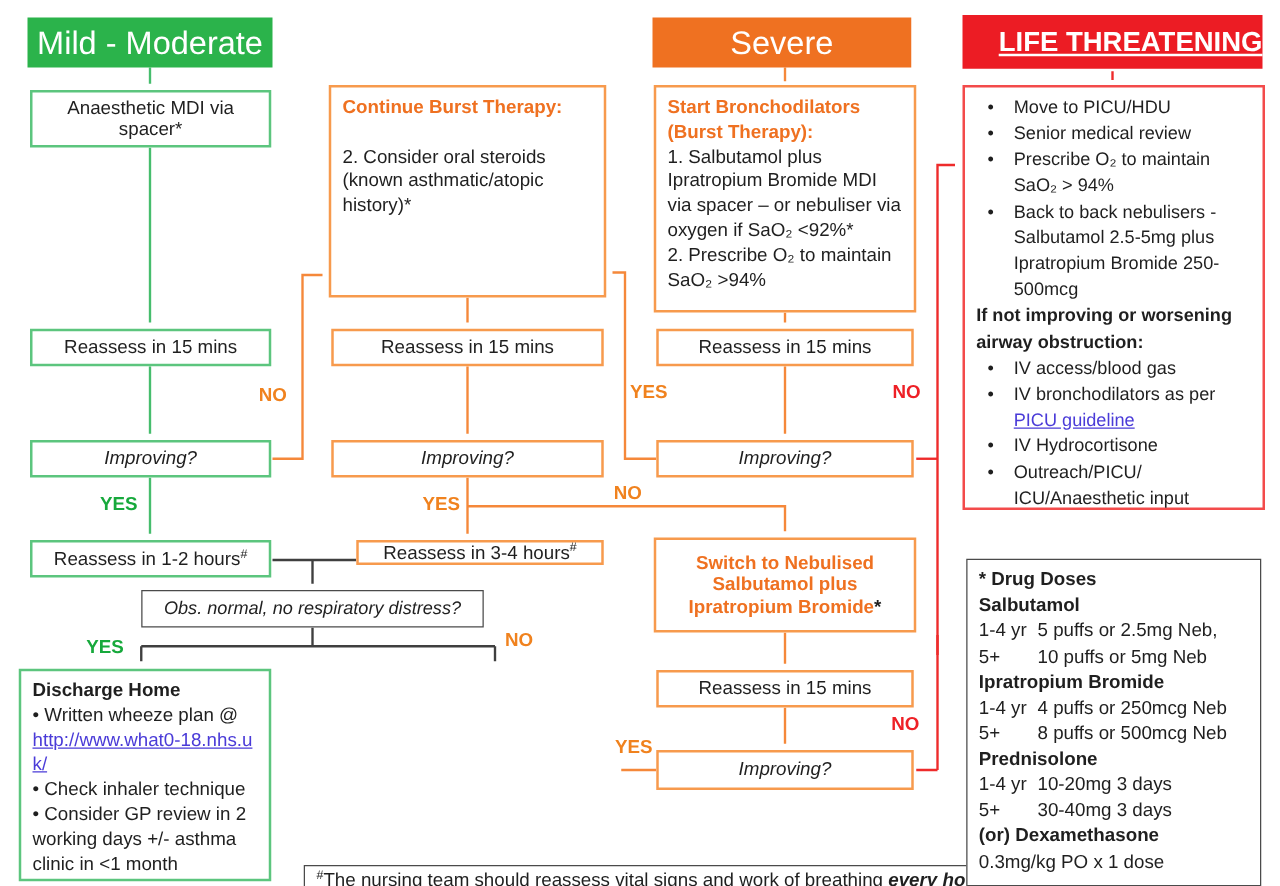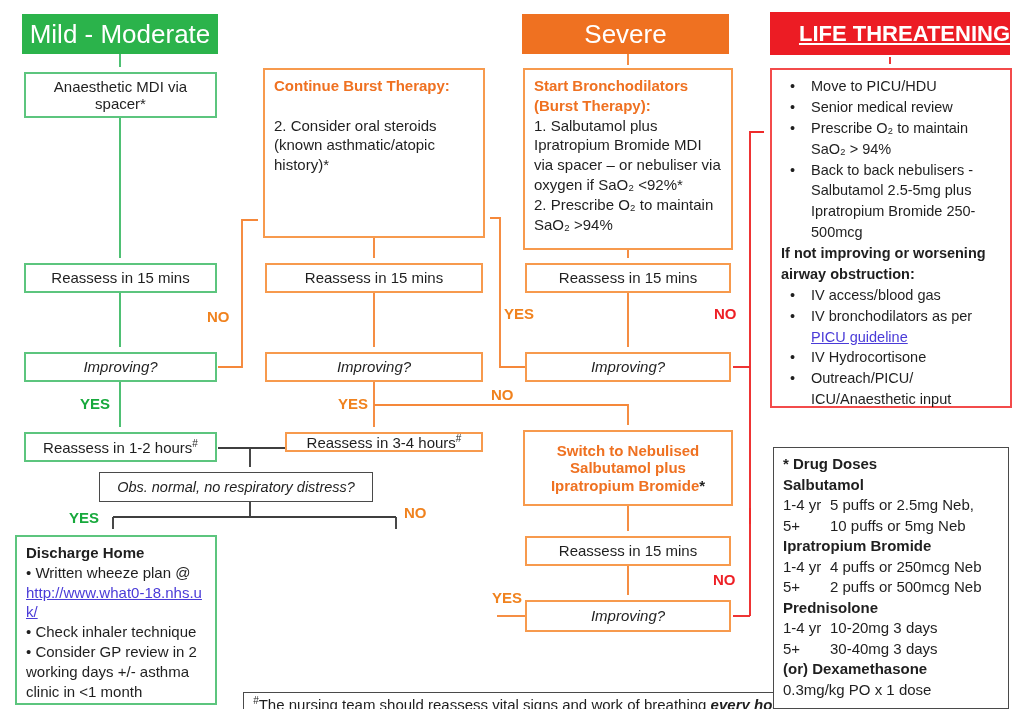--- a/index.html
+++ b/index.html
@@ -114,21 +114,21 @@
   <div class="box orange tbox" style="left:263px;top:68px;width:222px;height:170px;">
     <span class="ot">Continue Burst Therapy:</span><br>
     <br>
     <span>2. Consider oral steroids (known asthmatic/atopic history)*</span>
   </div>
   <div class="box orange cbox" style="left:265px;top:263px;width:218px;height:30px;">Reassess in 15 mins</div>
   <div class="box orange cbox it" style="left:265px;top:352px;width:218px;height:30px;">Improving?</div>
   <div class="box orange cbox" style="left:285px;top:432px;width:198px;height:20px;">
     <span><span>Reassess in 3-4 hours</span><sup>#</sup></span>
   </div>
-  <div class="box dark cbox it" style="left:99px;top:472px;width:274px;height:30px;font-size:14.5px;">Obs. normal, no respiratory distress?</div>
+  <div class="box dark cbox it" style="left:113px;top:472px;width:274px;height:30px;font-size:14.5px;">Obs. normal, no respiratory distress?</div>
   <div class="box dark footnote" style="left:243px;top:692px;width:617px;height:46px;">
     <span><sup>#</sup><span>The nursing team should reassess vital signs and work of breathing </span><span class="b it">every hour</span><span> and alert the medical team if they are concerned.</span></span>
   </div>
 
   <div class="box orange tbox" style="left:523px;top:68px;width:210px;height:182px;">
     <span class="ot">Start Bronchodilators (Burst Therapy):</span><br>
     <span>1. Salbutamol plus Ipratropium Bromide MDI via spacer – or nebuliser via oxygen if SaO₂ &lt;92%*</span><br>
     <span>2. Prescribe O₂ to maintain SaO₂ &gt;94%</span>
   </div>
   <div class="box orange cbox" style="left:525px;top:263px;width:206px;height:30px;">Reassess in 15 mins</div>
@@ -154,21 +154,21 @@
     <div class="li">Outreach/PICU/ ICU/Anaesthetic input</div>
   </div>
 
   <div class="box dark tbox drug-box" style="left:773px;top:430px;width:236px;height:262px;margin-top:17px;">
     <div class="b">* Drug Doses</div>
     <div class="b">Salbutamol</div>
     <div><span class="age">1-4 yr</span><span>5 puffs or 2.5mg Neb,</span></div>
     <div><span class="age">5+</span><span>10 puffs or 5mg Neb</span></div>
     <div class="b">Ipratropium Bromide</div>
     <div><span class="age">1-4 yr</span><span>4 puffs or 250mcg Neb</span></div>
-    <div><span class="age">5+</span><span>2 puffs or 500mcg Neb</span></div>
+    <div><span class="age">5+</span><span>8 puffs or 500mcg Neb</span></div>
     <div class="b">Prednisolone</div>
     <div><span class="age">1-4 yr</span><span>10-20mg 3 days</span></div>
     <div><span class="age">5+</span><span>30-40mg 3 days</span></div>
     <div class="b">(or) Dexamethasone</div>
     <div>0.3mg/kg PO x 1 dose</div>
   </div>
 
   <div class="lbl o" style="left:207px;top:309px;">NO</div>
   <div class="lbl g" style="left:80px;top:396px;">YES</div>
   <div class="lbl o" style="left:338px;top:396px;">YES</div>

